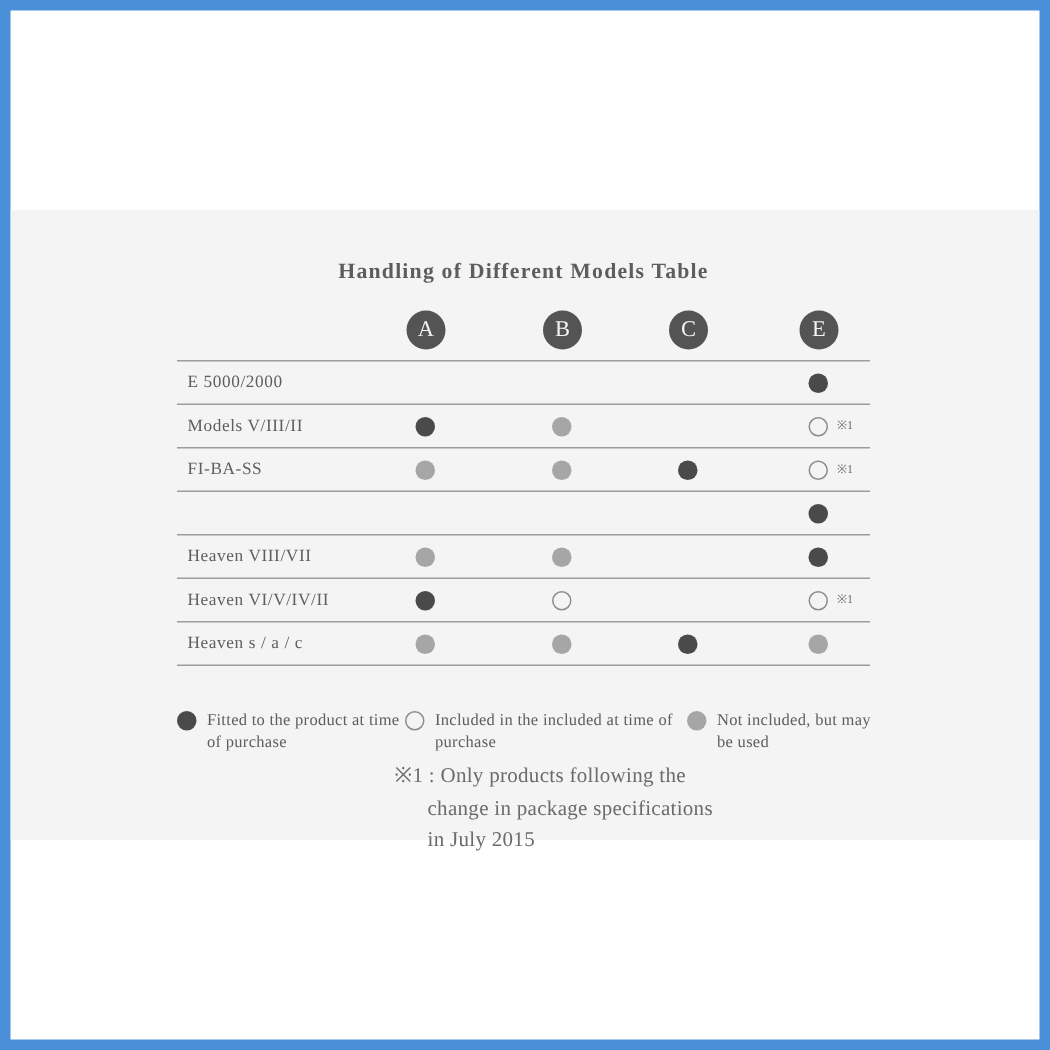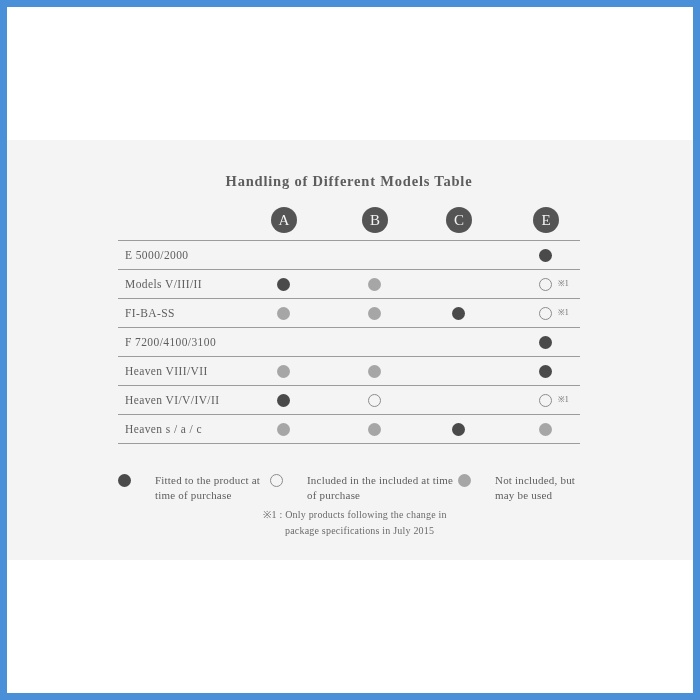--- a/index.html
+++ b/index.html
@@ -20,28 +20,28 @@
   .trow:last-child{border-bottom:1px solid #9c9c9c;}
   .model{position:absolute;left:7px;top:0;line-height:28px;font-size:11.5px;
     color:#5e5e5e;letter-spacing:.4px;white-space:nowrap;}
   .dot{position:absolute;top:8px;width:13px;height:13px;border-radius:50%;box-sizing:border-box;}
   .dot.dark{background:var(--dark-dot,#4a4a4a);}
   .dot.gray{background:var(--gray-dot,#a6a6a6);}
   .dot.open{border:1px solid var(--open-dot-border,#8c8c8c);background:transparent;}
   .dot.col0{left:159px}.dot.col1{left:250px}.dot.col2{left:334px}.dot.col3{left:421px}
   .note{position:absolute;left:440px;top:0;line-height:28px;font-size:8px;color:#6e6e6e;white-space:nowrap;}
   .legend{position:absolute;top:466px;left:0;width:470px;}
-  .litem{position:absolute;top:0;display:flex;gap:24px;}
+  .litem{position:absolute;top:0;display:flex;gap:7px;}
   .l0{left:0;width:160px}.l1{left:152px;width:185px}.l2{left:340px;width:135px}
   .ldot{flex:0 0 13px;width:13px;height:13px;border-radius:50%;box-sizing:border-box;margin-top:1px;}
   .ldot.dark{background:var(--dark-dot,#4a4a4a);}
   .ldot.gray{background:var(--gray-dot,#a6a6a6);}
   .ldot.open{border:1px solid var(--open-dot-border,#8c8c8c);background:transparent;}
   .ltext{font-size:11px;line-height:1.32;color:#5e5e5e;letter-spacing:.2px;}
-  .footnote{position:absolute;top:500px;left:145px;width:195px;font-size:10px;
+  .footnote{position:absolute;top:500px;left:145px;width:195px;font-size:14px;
     line-height:1.55;color:#6b6b6b;padding-left:22px;text-indent:-22px;letter-spacing:.2px;}
 </style>
 </head>
 <body>
 
 <div class="frame">
   <div class="band"></div>
   <div class="content">
 
     <h1 class="title">Handling of Different Models Table</h1>
@@ -65,21 +65,20 @@
         </div>
         <div class="trow">
           <span class="model">FI-BA-SS</span>
           <span class="dot gray col0"></span>
           <span class="dot gray col1"></span>
           <span class="dot dark col2"></span>
           <span class="dot open col3"></span>
           <span class="note">※1</span>
         </div>
         <div class="trow">
-          <span class="model">F 7200/4100/3100</span>
           <span class="dot dark col3"></span>
         </div>
         <div class="trow">
           <span class="model">Heaven VIII/VII</span>
           <span class="dot gray col0"></span>
           <span class="dot gray col1"></span>
           <span class="dot dark col3"></span>
         </div>
         <div class="trow">
           <span class="model">Heaven VI/V/IV/II</span>

